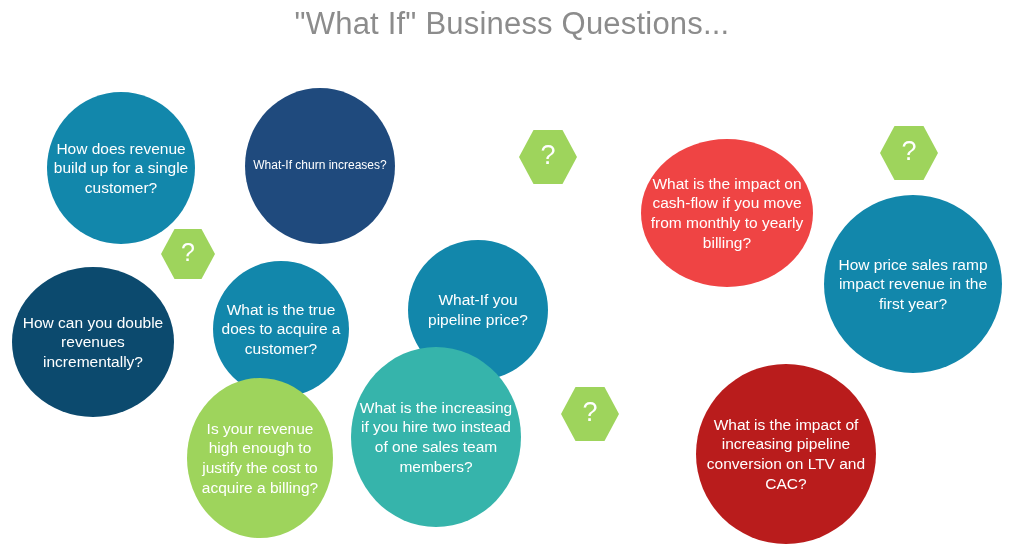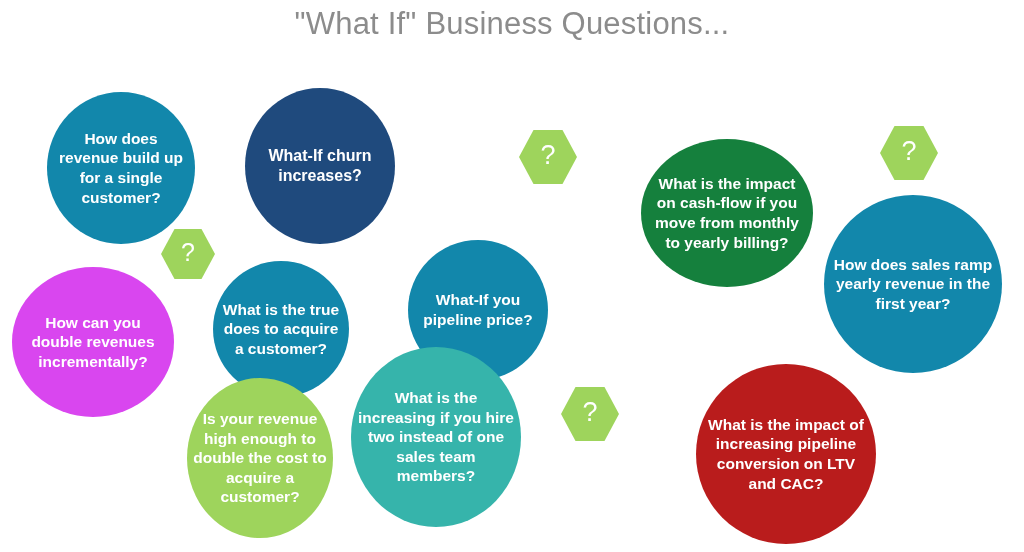--- a/index.html
+++ b/index.html
@@ -37,21 +37,21 @@
     position: absolute;
     border-radius: 50%;
     display: flex;
     align-items: center;
     justify-content: flex-start;
     box-sizing: border-box;
     color: #ffffff;
     text-align: center;
     line-height: 1.26;
     font-family: "Liberation Sans", sans-serif;
-    font-weight: 700;
+    font-weight: 400;
     padding: 4px 6px;
   }
   .bubble span {
     display: block;
     width: 100%;
   }
   .hexagon {
     position: absolute;
     display: flex;
     align-items: center;
@@ -69,43 +69,43 @@
 <body>
 
 <div id="canvas">
 
   <div class="page-title" style="color: rgb(140, 140, 140);">"What If" Business Questions...</div>
 
   <div id="bubble-layer">
       <div class="bubble" style="left: 47px; top: 92px; width: 148px; height: 152px; background: rgb(18, 135, 171); font-size: 15.5px; z-index: 3;">
         <span>How does revenue build up for a single customer?</span>
       </div>
-      <div class="bubble" style="left: 245px; top: 88px; width: 150px; height: 156px; background: rgb(31, 74, 125); font-size: 16px; z-index: 3;">
+      <div class="bubble" style="left: 245px; top: 88px; width: 150px; height: 156px; background: rgb(31, 74, 125); font-size: 12px; z-index: 3;">
         <span>What-If churn increases?</span>
       </div>
-      <div class="bubble" style="left: 12px; top: 267px; width: 162px; height: 150px; background: #d946ef; font-size: 15.5px; z-index: 3;">
+      <div class="bubble" style="left: 12px; top: 267px; width: 162px; height: 150px; background: #0c4a6e; font-size: 15.5px; z-index: 3;">
         <span>How can you double revenues incrementally?</span>
       </div>
       <div class="bubble" style="left: 213px; top: 261px; width: 136px; height: 136px; background: rgb(18, 135, 171); font-size: 15.5px; z-index: 2;">
         <span>What is  the true does to acquire a customer?</span>
       </div>
       <div class="bubble" style="left: 408px; top: 240px; width: 140px; height: 140px; background: rgb(18, 135, 171); font-size: 15.5px; z-index: 2;">
         <span>What-If you pipeline price?</span>
       </div>
       <div class="bubble" style="left: 187px; top: 378px; width: 146px; height: 160px; background: rgb(158, 212, 92); font-size: 15.5px; z-index: 4;">
-        <span>Is your revenue high enough to double the cost to acquire a customer?</span>
+        <span>Is your revenue high enough to justify the cost to acquire a billing?</span>
       </div>
       <div class="bubble" style="left: 351px; top: 347px; width: 170px; height: 180px; background: rgb(54, 180, 171); font-size: 15.5px; z-index: 4;">
         <span>What is the increasing if you hire two instead of one sales team members?</span>
       </div>
-      <div class="bubble" style="left: 641px; top: 139px; width: 172px; height: 148px; background: #15803d; font-size: 15.5px; z-index: 3;">
+      <div class="bubble" style="left: 641px; top: 139px; width: 172px; height: 148px; background: #ef4444; font-size: 15.5px; z-index: 3;">
         <span>What is the impact on cash-flow if you move from monthly to yearly billing?</span>
       </div>
       <div class="bubble" style="left: 824px; top: 195px; width: 178px; height: 178px; background: rgb(18, 135, 171); font-size: 15.5px; z-index: 2;">
-        <span>How does sales ramp yearly revenue in the first year?</span>
+        <span>How price sales ramp impact revenue in the first year?</span>
       </div>
       <div class="bubble" style="left: 696px; top: 364px; width: 180px; height: 180px; background: #b91c1c; font-size: 15.5px; z-index: 4;">
         <span>What is the impact of increasing pipeline conversion on LTV and CAC?</span>
       </div>
     </div>
   <div id="hexagon-layer">
       <div class="hexagon" style="left: 161px; top: 229px; width: 54px; height: 50px; background: rgb(158, 212, 92); font-size: 25px; z-index: 5;">
         <span>?</span>
       </div>
       <div class="hexagon" style="left: 519px; top: 130px; width: 58px; height: 54px; background: rgb(158, 212, 92); font-size: 27px; z-index: 5;">

